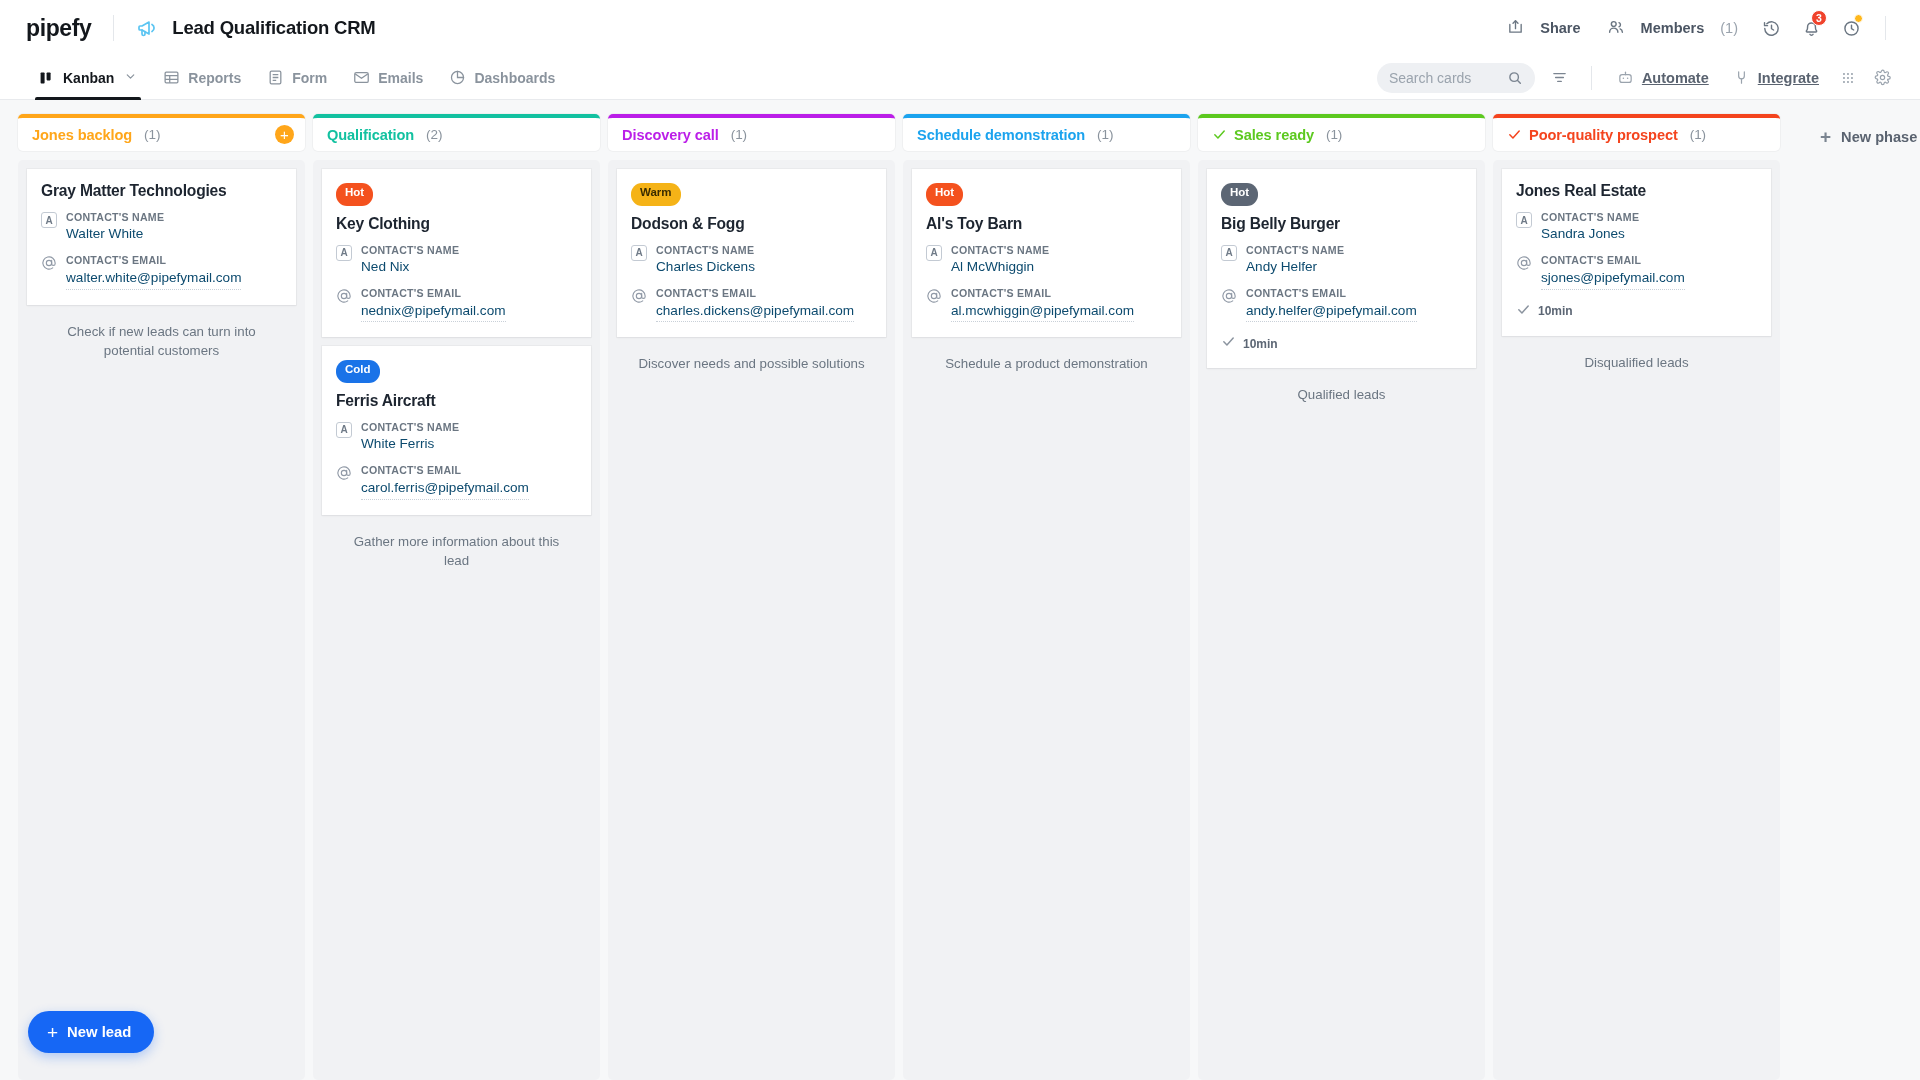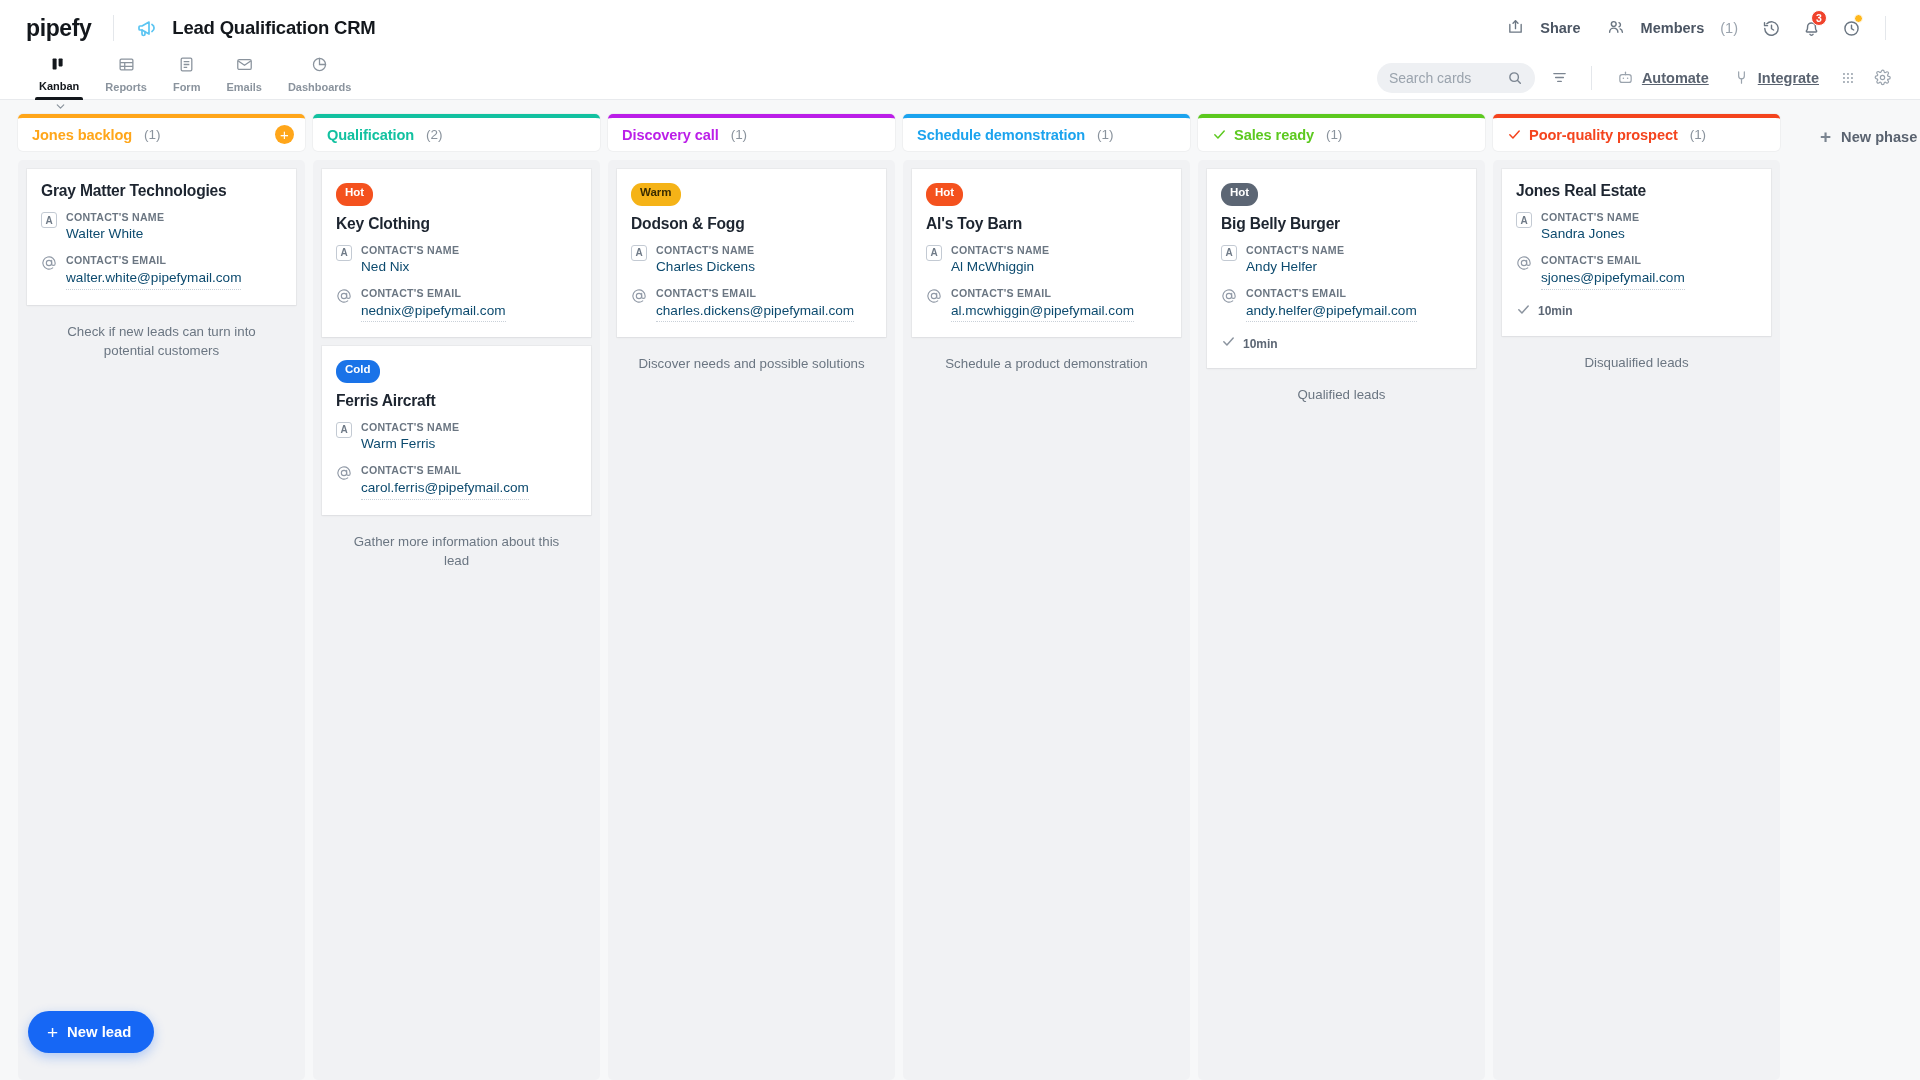--- a/index.html
+++ b/index.html
@@ -61,23 +61,22 @@
   
   .subnav {
     height: 44px; background: #ffffff;
     border-bottom: 1px solid #e8eaed;
     display: flex; align-items: center; padding: 0 22px 0 26px;
     position: relative;
   }
   .nav-item {
     display: flex; align-items: center; gap: 8px;
     padding: 0 13px; height: 44px; cursor: pointer;
-    font-size: 11px; color: #8a939d; font-weight: 600;
+    font-size: 14px; color: #8a939d; font-weight: 600;
     position: relative;
-    flex-direction: column;
   }
   .nav-item.active { color: #13171c; }
   .nav-item.active::after {
     content: ""; position: absolute; left: 9px; right: 9px; bottom: 0;
     height: 3px; background: #13171c; border-radius: 2px 2px 0 0;
   }
   .nav-item .ni { display:flex; align-items:center; color: inherit; }
   .nav-item.active .ni { color: #13171c; }
   .chev { margin-left: 2px; color: #8a939d; }
 
@@ -459,21 +458,21 @@
                   <circle cx="12" cy="12" r="4"></circle>
                   <path d="M16 8v5a2.6 2.6 0 0 0 5.2 0V12a9.2 9.2 0 1 0-3.6 7.3"></path>
                 </svg>
               </span>
               <div class="f-body"><div class="f-label">CONTACT'S EMAIL</div><div class="f-value dotted">nednix@pipefymail.com</div></div>
             </div></div>
           <div class="card"><div class="pill" style="background: rgb(26, 115, 232); color: rgb(255, 255, 255);">Cold</div><div class="card-title">Ferris Aircraft</div><div class="field">
               <span class="f-icon boxed">A</span>
               <div class="f-body">
                 <div class="f-label">CONTACT'S NAME</div>
-                <div class="f-value">Warm Ferris</div>
+                <div class="f-value">White Ferris</div>
               </div>
             </div><div class="field">
               <span class="f-icon">
                 <svg width="16" height="16" viewBox="0 0 24 24" fill="none" stroke="currentColor" stroke-width="1.7" stroke-linecap="round">
                   <circle cx="12" cy="12" r="4"></circle>
                   <path d="M16 8v5a2.6 2.6 0 0 0 5.2 0V12a9.2 9.2 0 1 0-3.6 7.3"></path>
                 </svg>
               </span>
               <div class="f-body"><div class="f-label">CONTACT'S EMAIL</div><div class="f-value dotted">carol.ferris@pipefymail.com</div></div>
             </div></div>

